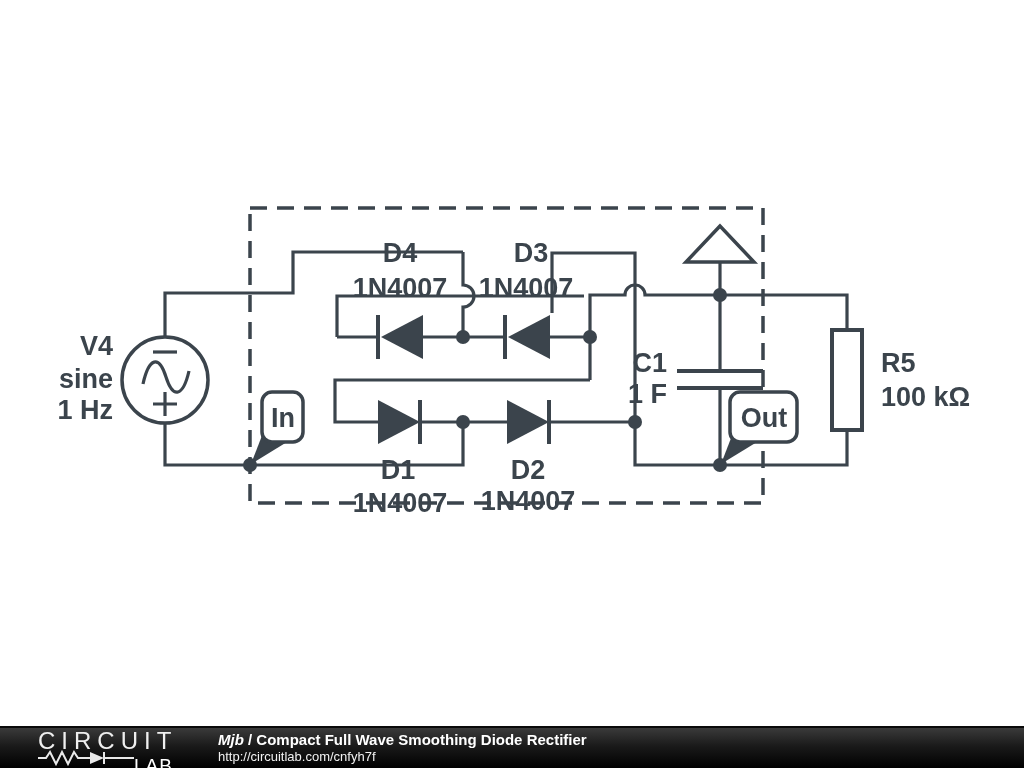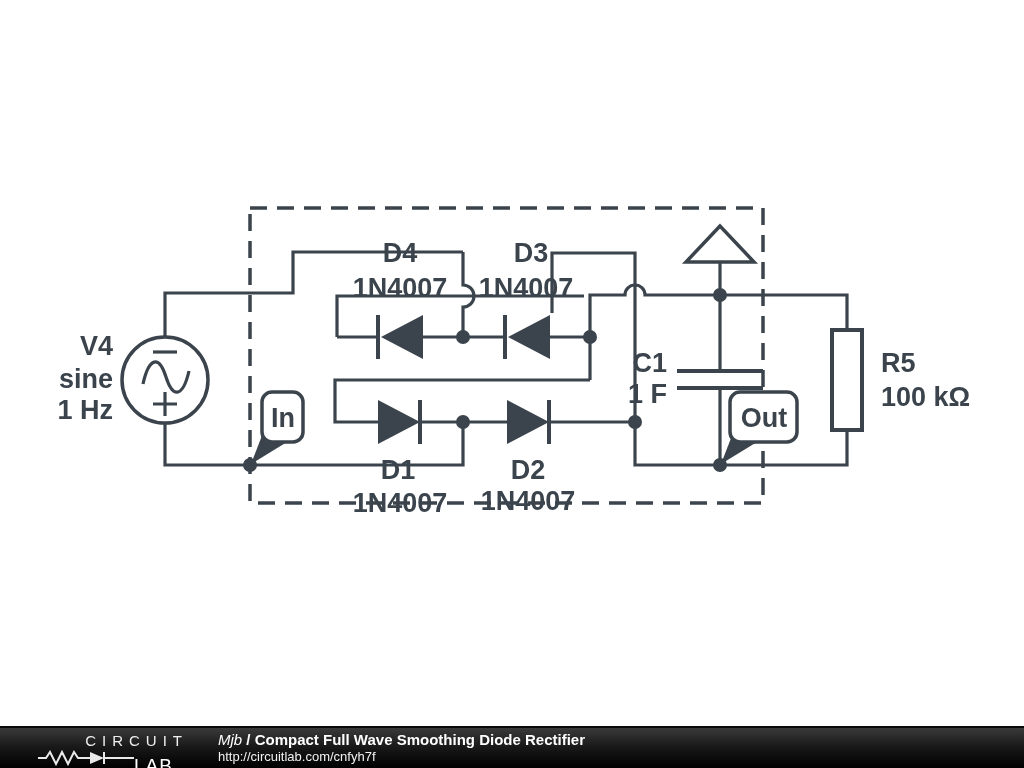--- a/index.html
+++ b/index.html
@@ -5,27 +5,27 @@
   html,body{margin:0;padding:0;background:#fff;}
   #stage{position:relative;width:1024px;height:768px;background:#fff;overflow:hidden;
          font-family:"Liberation Sans", sans-serif;}
   #schematic{position:absolute;left:0;top:0;}
   #schematic text{font-family:"Liberation Sans", sans-serif;font-weight:bold;fill:#3b444c;}
 
   .footer{position:absolute;left:0;bottom:0;width:1024px;height:40px;
           background:linear-gradient(to bottom,#3a3a3a 0%,#1a1a1a 45%,#000 100%);
           border-top:2px solid #0a0a0a;}
   .logo{position:absolute;left:38px;top:3px;width:150px;color:#e9e9e9;}
-  .logo-circuit{font-size:15px;font-weight:400;letter-spacing:6px;line-height:20px;color:#efefef;text-align:right;}
+  .logo-circuit{font-size:24px;font-weight:400;letter-spacing:6px;line-height:20px;color:#efefef;}
   .logo-row{display:flex;align-items:center;height:16px;margin-top:-1px;}
   .logo-row svg{display:block;}
   .logo-lab{font-size:19px;font-weight:normal;color:#fff;letter-spacing:1px;line-height:16px;margin-top:16px;}
   .meta{position:absolute;left:218px;top:3px;color:#fff;}
   .meta-line1{font-size:15px;line-height:17px;white-space:nowrap;}
-  .meta-author{font-style:italic;font-weight:normal;text-align:right;}
+  .meta-author{font-style:italic;font-weight:bold;text-align:right;}
   .meta-sep{font-weight:bold;}
   .meta-title{font-weight:bold;}
   .meta-url{font-size:13px;line-height:17px;color:#f2f2f2;}
 </style>
 </head>
 <body>
 
 <div id="stage">
 
 <svg id="schematic" width="1024" height="768" viewBox="0 0 1024 768">

